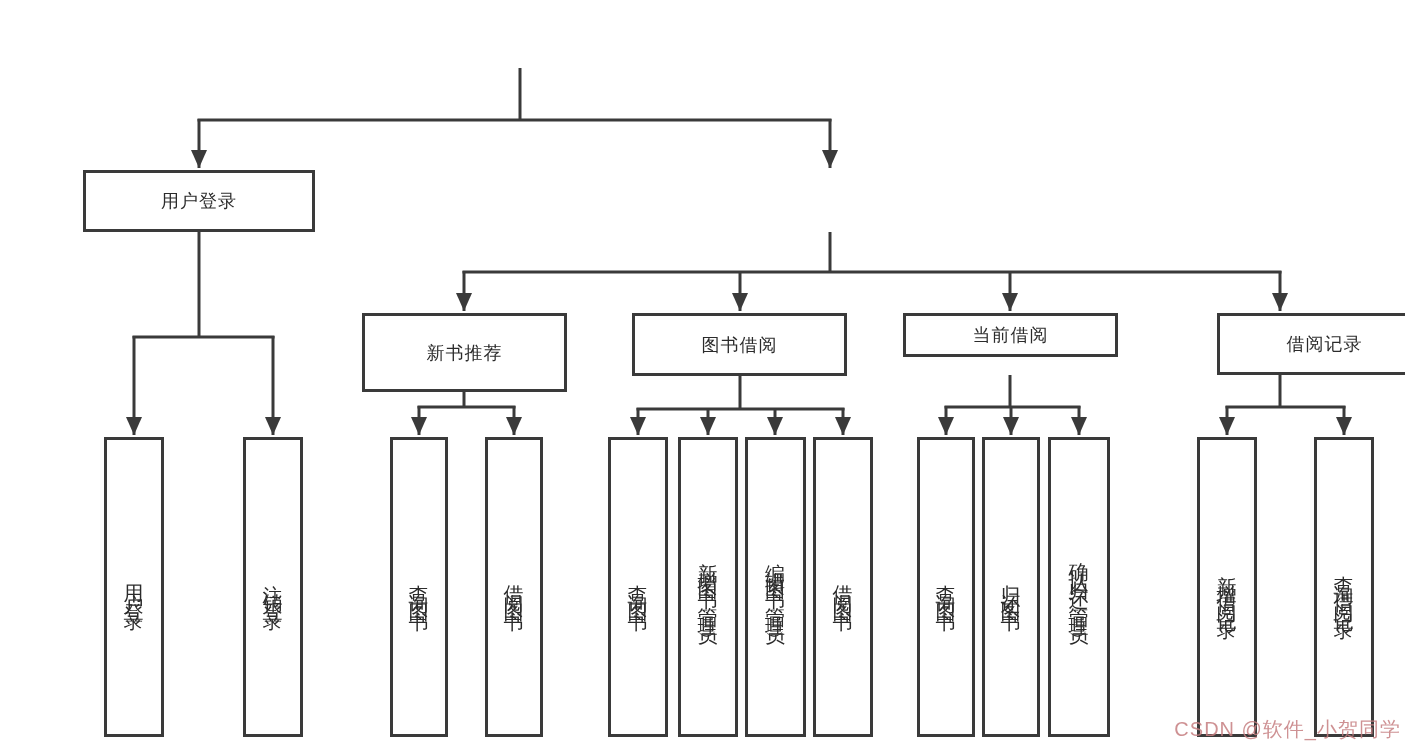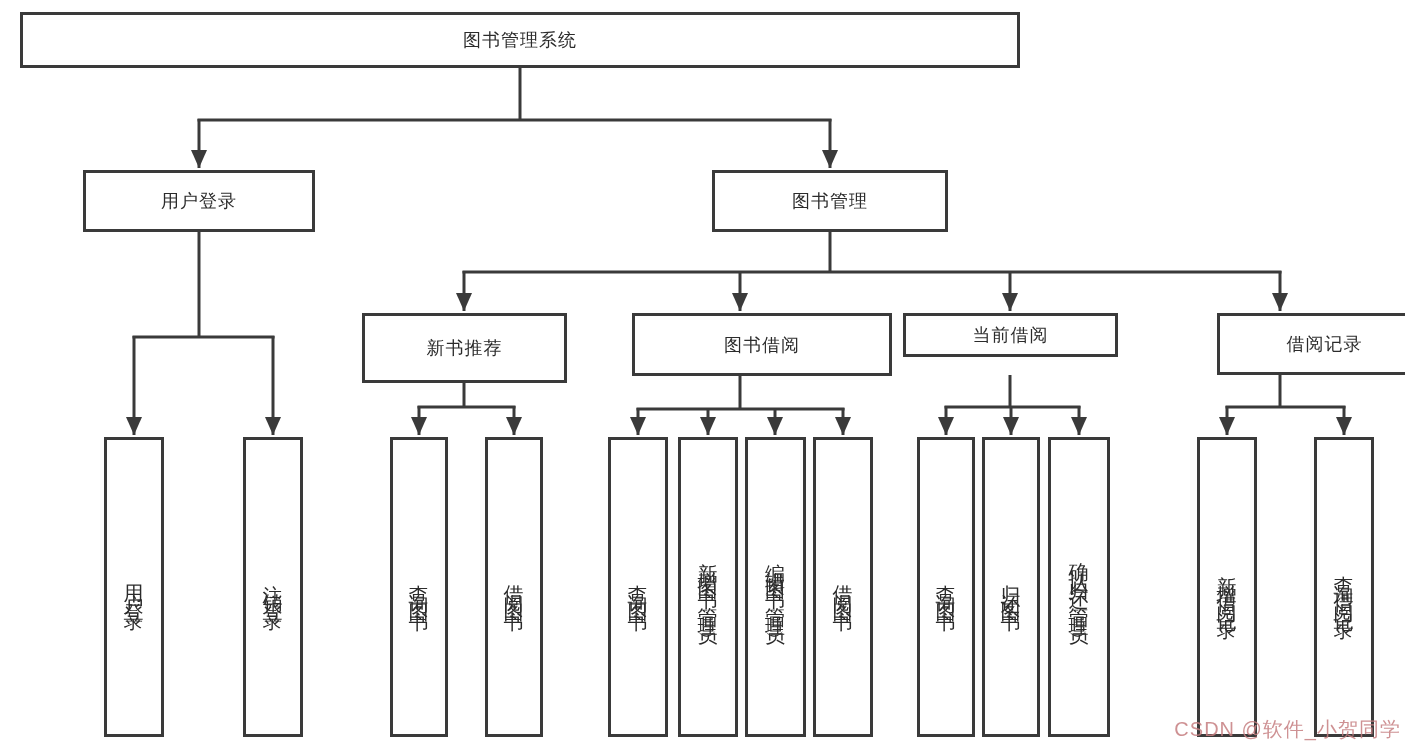--- a/index.html
+++ b/index.html
@@ -91,27 +91,25 @@
       <line x1="1011" y1="406" x2="1011" y2="435" marker-end="url(#arrow)"></line>
       <line x1="1079" y1="406" x2="1079" y2="435" marker-end="url(#arrow)"></line>
 
       <path d="M1280,375 V407"></path>
       <path d="M1225.5,407 H1345.5"></path>
       <line x1="1227" y1="406" x2="1227" y2="435" marker-end="url(#arrow)"></line>
       <line x1="1344" y1="406" x2="1344" y2="435" marker-end="url(#arrow)"></line>
     </g>
   </svg>
 
-  <div class="box" style="left:20px;top:12px;width:1000px;height:56px;">图书管理系统</div>
 
   <div class="box" style="left:83px;top:170px;width:232px;height:62px;">用户登录</div>
-  <div class="box" style="left:712px;top:170px;width:236px;height:62px;">图书管理</div>
 
-  <div class="box" style="left:362px;top:313px;width:205px;height:70px;">新书推荐</div>
-  <div class="box" style="left:632px;top:313px;width:260px;height:63px;">图书借阅</div>
+  <div class="box" style="left:362px;top:313px;width:205px;height:79px;">新书推荐</div>
+  <div class="box" style="left:632px;top:313px;width:215px;height:63px;">图书借阅</div>
   <div class="box" style="left:903px;top:313px;width:215px;height:44px;">当前借阅</div>
   <div class="box" style="left:1217px;top:313px;width:215px;height:62px;">借阅记录</div>
 
   <div class="box leaf" style="left:104px;top:437px;width:60px;height:300px;">用户登录</div>
   <div class="box leaf" style="left:243px;top:437px;width:60px;height:300px;">注销登录</div>
 
   <div class="box leaf" style="left:390px;top:437px;width:58px;height:300px;">查询图书</div>
   <div class="box leaf" style="left:485px;top:437px;width:58px;height:300px;">借阅图书</div>
 
   <div class="box leaf" style="left:608px;top:437px;width:60px;height:300px;">查询图书</div>

